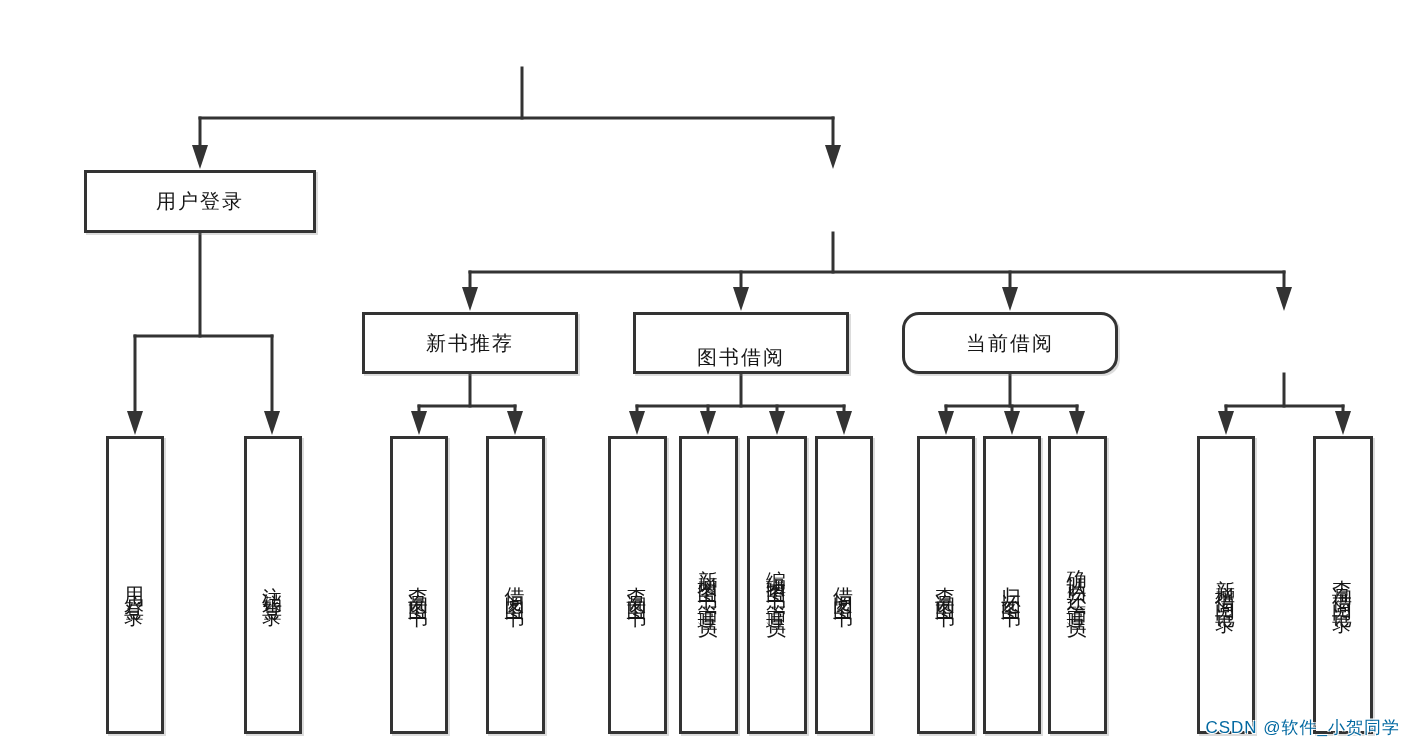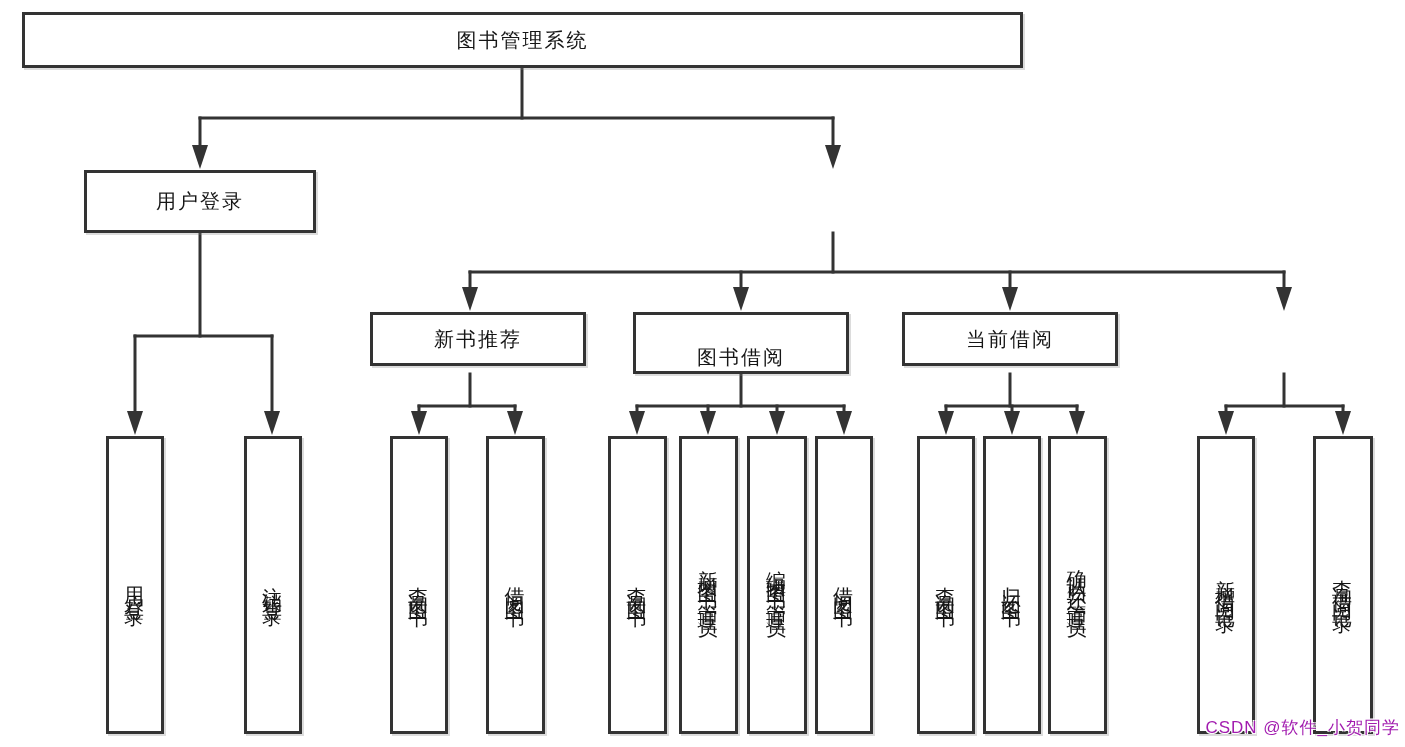--- a/index.html
+++ b/index.html
@@ -16,21 +16,21 @@
   }
   .node .lbl {
     font-size:20px; color:#161616; letter-spacing:2px; white-space:nowrap;
   }
   .node.v .lbl {
     writing-mode:vertical-rl; text-orientation:mixed;
     font-size:20px; letter-spacing:7px;
   }
   .watermark {
     position:absolute; right:5px; bottom:8px;
-    font-size:17px; color:#a21caf; letter-spacing:1px;
+    font-size:17px; color:#0369a1; letter-spacing:1px;
     text-shadow:1px 1px 0 #ffffff, -1px -1px 0 #ffffff, 1px -1px 0 #ffffff, -1px 1px 0 #ffffff;
     pointer-events:none;
   }
 </style>
 </head>
 <body>
 
 <div class="stage">
 
   <svg class="wires" width="1405" height="747" viewBox="0 0 1405 747">
@@ -85,35 +85,32 @@
       <polygon points="769,411 785,411 777,435"></polygon>
       <polygon points="836,411 852,411 844,435"></polygon>
       <polygon points="938,411 954,411 946,435"></polygon>
       <polygon points="1004,411 1020,411 1012,435"></polygon>
       <polygon points="1069,411 1085,411 1077,435"></polygon>
       <polygon points="1218,411 1234,411 1226,435"></polygon>
       <polygon points="1335,411 1351,411 1343,435"></polygon>
     </g>
   </svg>
 
-  <div class="node h" style="left:22px; top:12px; width:1001px; height:56px;">
-    <span class="lbl">图书管理系统</span>
-  </div>
 
   <div class="node h" style="left:84px; top:170px; width:232px; height:63px;">
     <span class="lbl">用户登录</span>
   </div>
 
-  <div class="node h" style="left:370px; top:312px; width:216px; height:54px;justify-content:center;">
+  <div class="node h" style="left:362px; top:312px; width:216px; height:62px;justify-content:center;">
     <span class="lbl">新书推荐</span>
   </div>
   <div class="node h" style="left:633px; top:312px; width:216px; height:62px;align-items:flex-end;">
     <span class="lbl">图书借阅</span>
   </div>
-  <div class="node h" style="left:902px; top:312px; width:216px; height:54px;">
+  <div class="node h" style="left:902px; top:312px; width:216px; height:62px;border-radius:17px;">
     <span class="lbl">当前借阅</span>
   </div>
 
   <div class="node v" style="left:106px; top:436px; width:58px; height:298px;">
     <span class="lbl">用户登录</span>
   </div>
   <div class="node v" style="left:244px; top:436px; width:58px; height:298px;">
     <span class="lbl">注销登录</span>
   </div>
 

